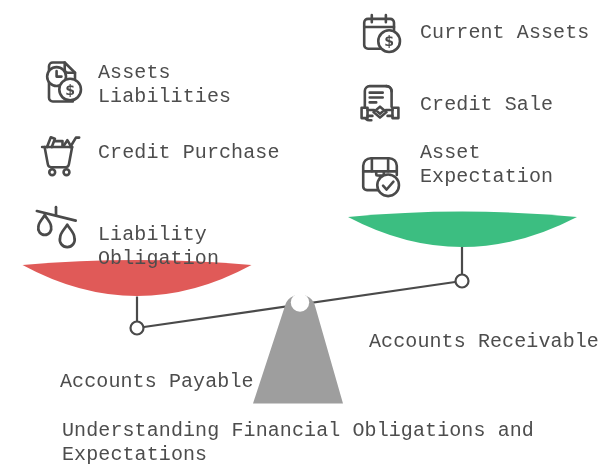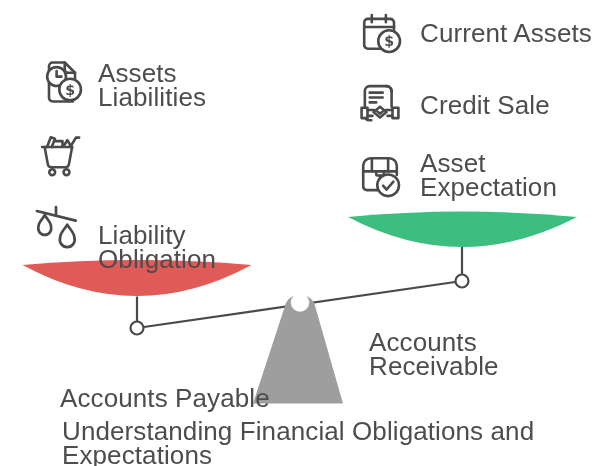--- a/index.html
+++ b/index.html
@@ -1,22 +1,22 @@
 <!DOCTYPE html>
 <html><head>
 <meta charset="utf-8">
 <style>
   html,body { margin:0; padding:0; background:#fff; }
   .canvas {
     position:relative; width:600px; height:466px; background:#fff;
     font-family:"Liberation Sans","DejaVu Sans",sans-serif; overflow:hidden;
   }
   .label {
-    position:absolute; font-size:26px; line-height:24px; color:#4D4D4D;
-    white-space:pre-line; letter-spacing:0.1px;
+    position:absolute; font-size:20px; line-height:24px; color:#4D4D4D;
+    white-space:pre-line; letter-spacing:0.1px;font-family:Liberation Mono, monospace;
   }
   .icon { position:absolute; }
   .icon g {
     fill:none; stroke:#4A4A4A; stroke-width:2.4;
     stroke-linecap:round; stroke-linejoin:round;
   }
   .icon text {
     stroke:none; fill:#4A4A4A; font-family:"DejaVu Sans",sans-serif;
     font-size:13px; font-weight:bold; text-anchor:middle;
   }
@@ -106,26 +106,27 @@
       <path d="M16.5,9.3 V20.5 M31.5,9.3 V20.5"></path>
       <path d="M8.5,20.5 H39.5 V24 M8.5,20.5 V34.5 A3.5,3.5 0 0 0 12,38 h10"></path>
       <path d="M20.5,20.5 v3 a1,1 0 0 0 1,1 h5 a1,1 0 0 0 1,-1 v-3 M24,24.5 v1.8"></path>
       <circle cx="31.5" cy="33.5" r="10" fill="#fff"></circle>
       <path d="M26.8,33.8 l3.3,3.6 6.3,-7.2"></path>
     </g>
   </svg>
 
   <div class="label" style="left:98px; top:61px;">Assets
 Liabilities</div>
+  <div class="label" style="left:98px; top:141px;">Credit Purchase</div>
   <div class="label" style="left:98px; top:203px;margin-top:20px;">Liability
 Obligation</div>
 
   <div class="label" style="left:420px; top:21px;">Current Assets</div>
   <div class="label" style="left:420px; top:93px;text-align:center;">Credit Sale</div>
-  <div class="label" style="left:420px; top:151px;">Asset
+  <div class="label" style="left:420px; top:141px;">Asset
 Expectation</div>
 
-  <div class="label" style="left:60px; top:370px;margin-top:16px;">Accounts Payable</div>
+  <div class="label" style="left:60px; top:370px;">Accounts Payable</div>
   <div class="label" style="left:369px; top:330px;">Accounts Receivable</div>
 
   <div class="label" style="left:62px; top:419px;">Understanding Financial Obligations and Expectations</div>
 
 </div>
 
 </body></html>

